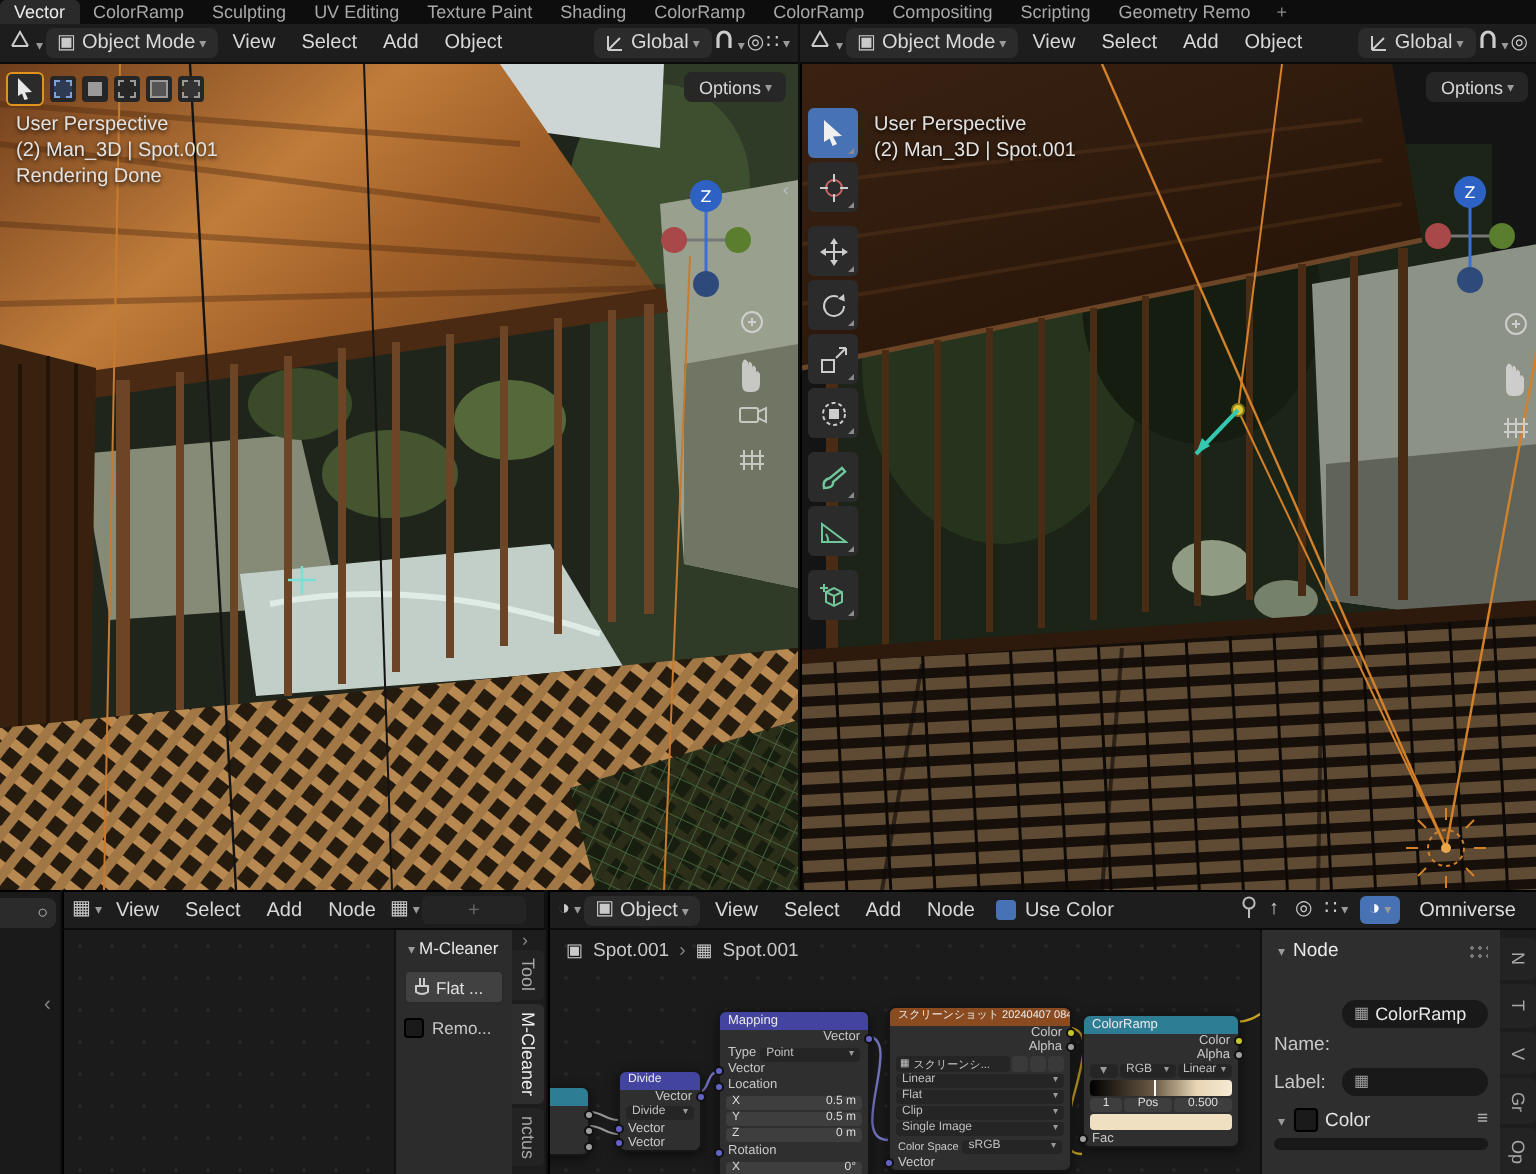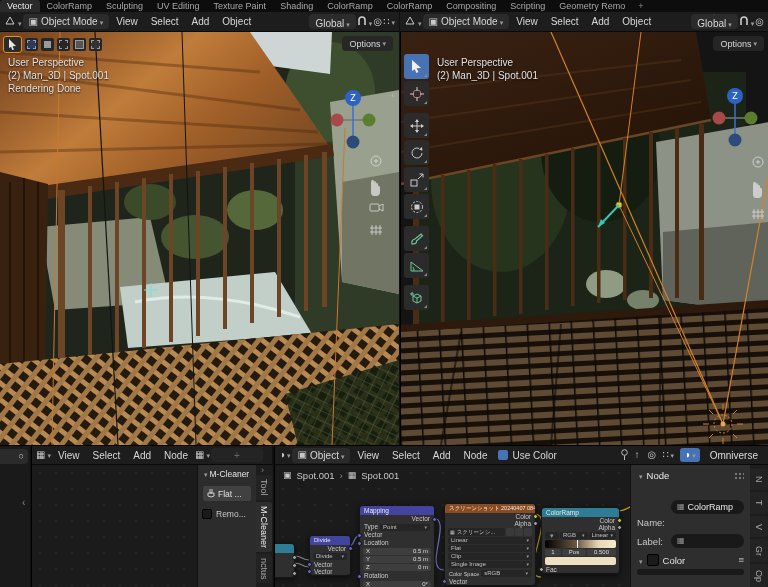--- a/index.html
+++ b/index.html
@@ -17,21 +17,21 @@
   .vp-header{height:20px;background:#1d1d1d;display:flex;align-items:center;gap:1px;
              padding:0 4px;font-size:10px;color:#d8d8d8;overflow:hidden;white-space:nowrap;border-bottom:1px solid #0a0a0a;box-sizing:border-box;}
   .pill{display:flex;align-items:center;gap:3px;background:#2b2b2b;border-radius:4px;height:15px;padding:0 6px;flex:0 0 auto;}
   .menu{padding:0 6px;flex:0 0 auto;}
   .chev::after{content:"▾";font-size:7px;color:#9a9a9a;margin-left:2px;}
   .ic{display:inline-block;line-height:1;color:#c9c9c9;}
   .g-obj::before{content:"▣";} .g-grid4::before{content:"∷";} .g-spiral::before{content:"◎";}
   .g-sphere::before{content:"◑";} .g-node::before{content:"▦";} .g-up::before{content:"↑";}
   .g-circ::before{content:"○";} .g-list::before{content:"≡";} .g-lt::before{content:"‹";}
   .g-gt::before{content:"›";}
-  .mlauto{margin-left:auto;flex-direction:column;}
+  .mlauto{margin-left:auto;}
   
   .vp{overflow:hidden;background:#161616;}
   .vp-overlay-text{position:absolute;left:8px;top:6px;font-size:10px;color:#e2e2e2;
                    text-shadow:0 1px 2px rgba(0,0,0,.9);line-height:13px;z-index:6;}
   .opts-pill{position:absolute;top:4px;height:15px;background:rgba(38,38,38,.95);border-radius:4px;
              display:flex;align-items:center;padding:0 7px;font-size:9px;color:#d8d8d8;z-index:6;}
   .toolrow{position:absolute;left:3px;top:4px;display:flex;align-items:center;gap:3px;z-index:6;}
   .atool{width:17px;height:15px;background:#2b2b2b;border:1px solid #e0941e;border-radius:3px;
          display:flex;align-items:center;justify-content:center;}
   .selmode{width:13px;height:13px;background:#262626;border-radius:2px;display:flex;align-items:center;justify-content:center;}

